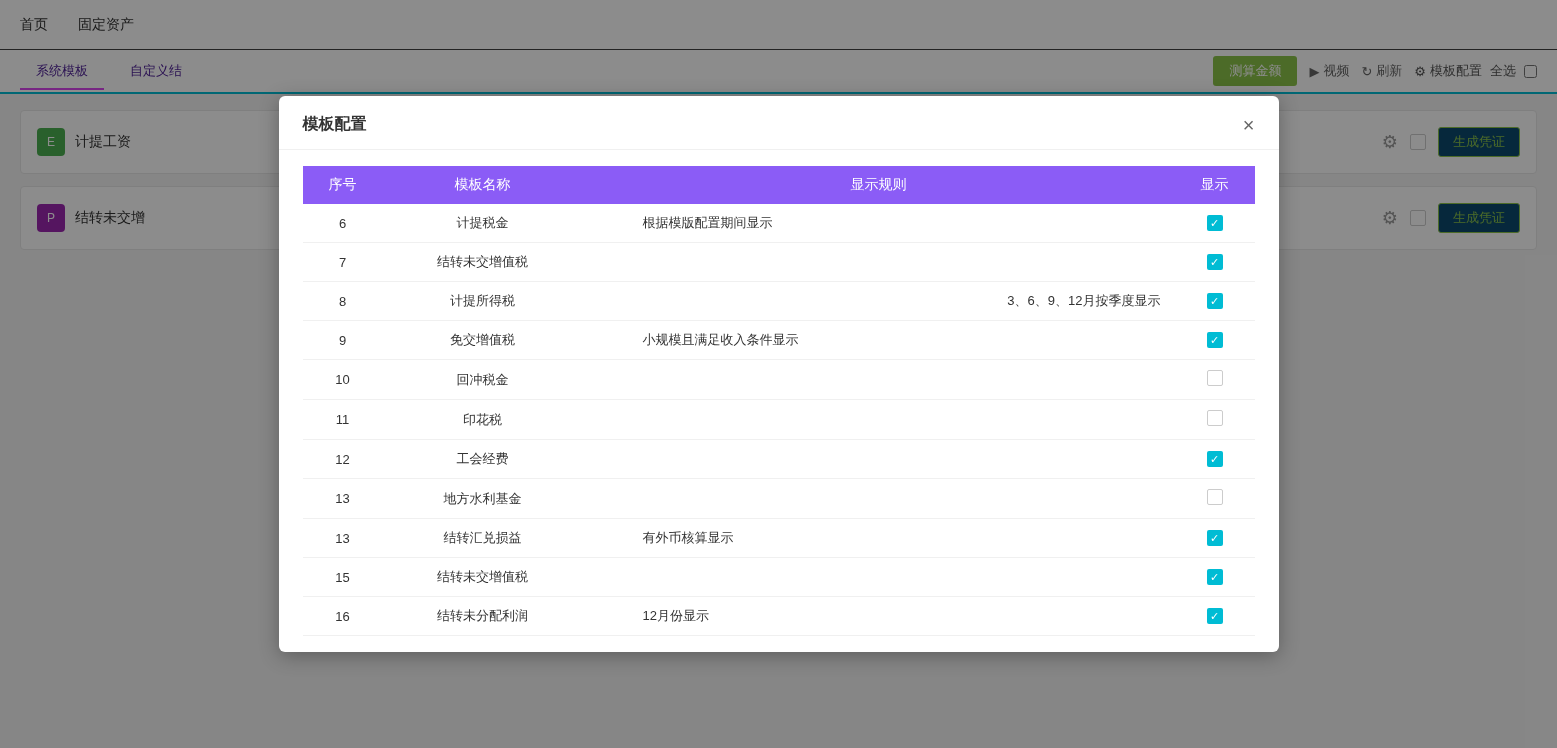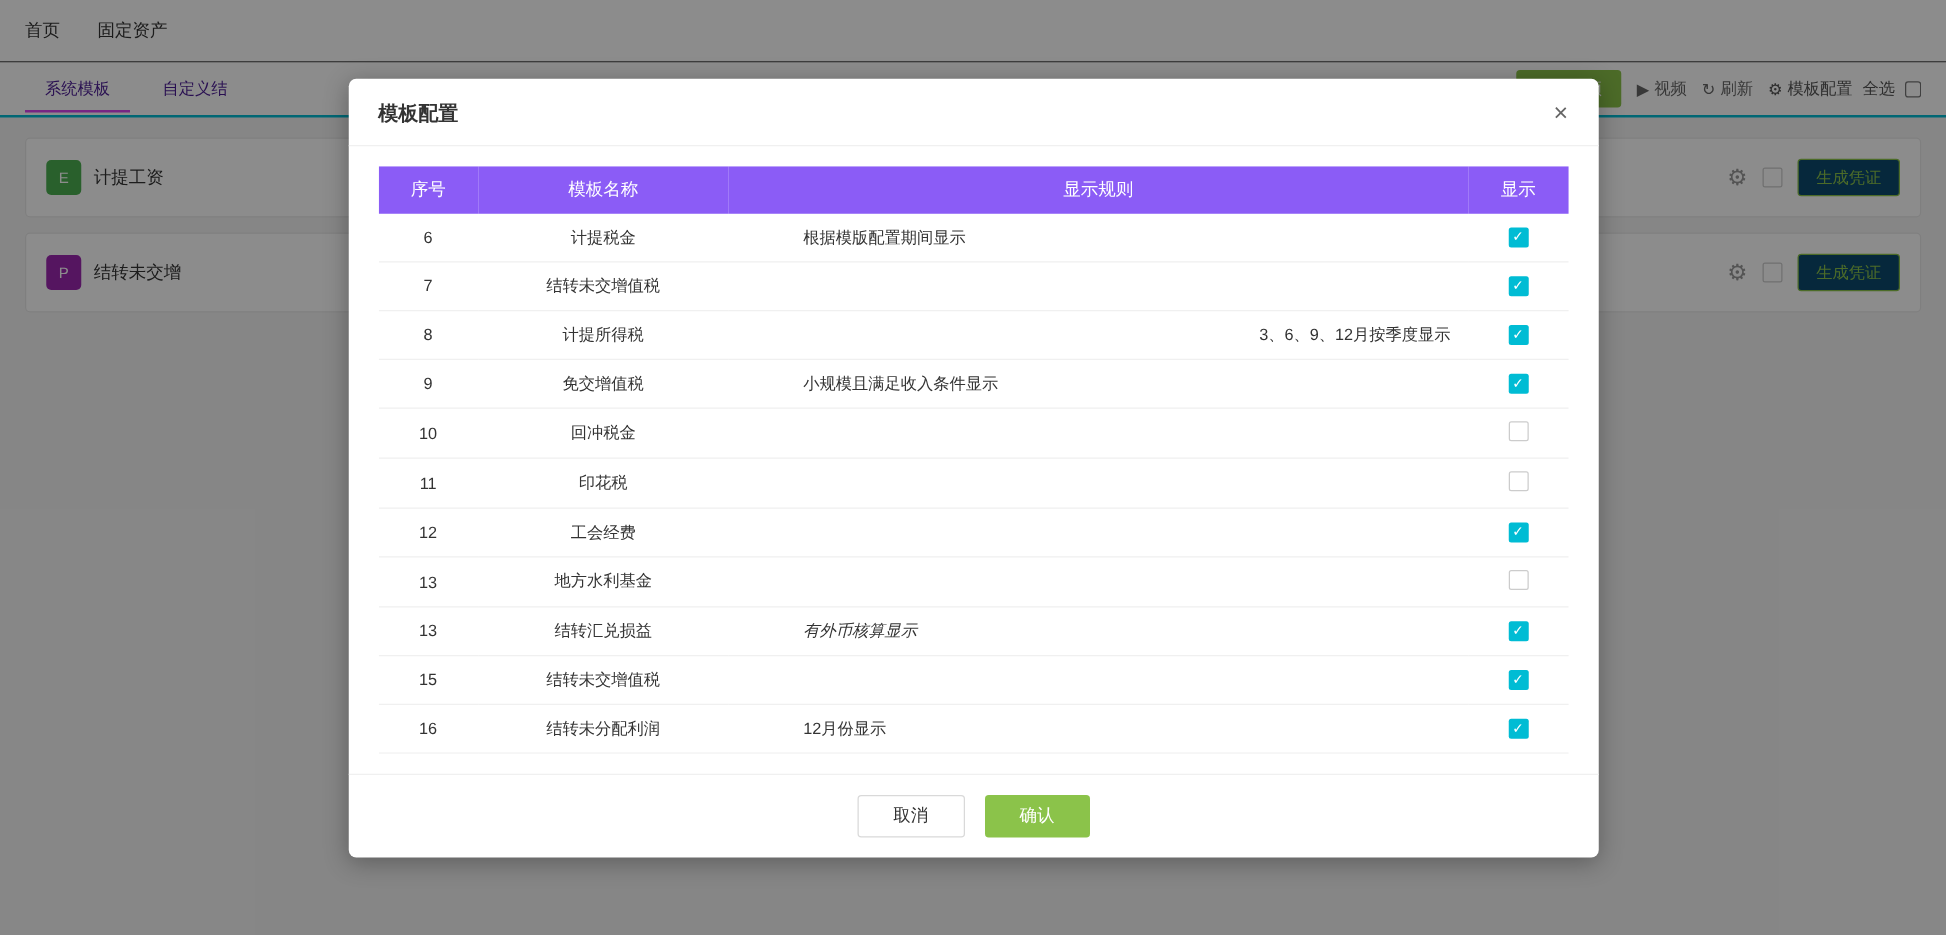--- a/index.html
+++ b/index.html
@@ -446,38 +446,34 @@
               </tr>
               <tr>
                 <td>13</td>
                 <td>地方水利基金</td>
                 <td style="text-align: left; padding-left: 60px;"></td>
                 <td><div class="cb-empty"></div></td>
               </tr>
               <tr>
                 <td>13</td>
                 <td>结转汇兑损益</td>
-                <td style="text-align: left; padding-left: 60px; font-style: italic;">有外币核算显示</td>
+                <td style="text-align: left; padding-left: 60px;">有外币核算显示</td>
                 <td><div class="cb-teal"></div></td>
               </tr>
               <tr>
                 <td>15</td>
                 <td>结转未交增值税</td>
                 <td style="text-align: left; padding-left: 60px;"></td>
                 <td><div class="cb-teal"></div></td>
               </tr>
               <tr>
                 <td>16</td>
                 <td>结转未分配利润</td>
                 <td style="text-align: left; padding-left: 60px;">12月份显示</td>
                 <td><div class="cb-teal"></div></td>
               </tr>
             </tbody>
         </table>
       </div>
     </div>
 
-    <div class="modal-footer">
-      <button class="btn-cancel">取消</button>
-      <button class="btn-confirm">确认</button>
-    </div>
   </div>
 </div>
 
 </body></html>

